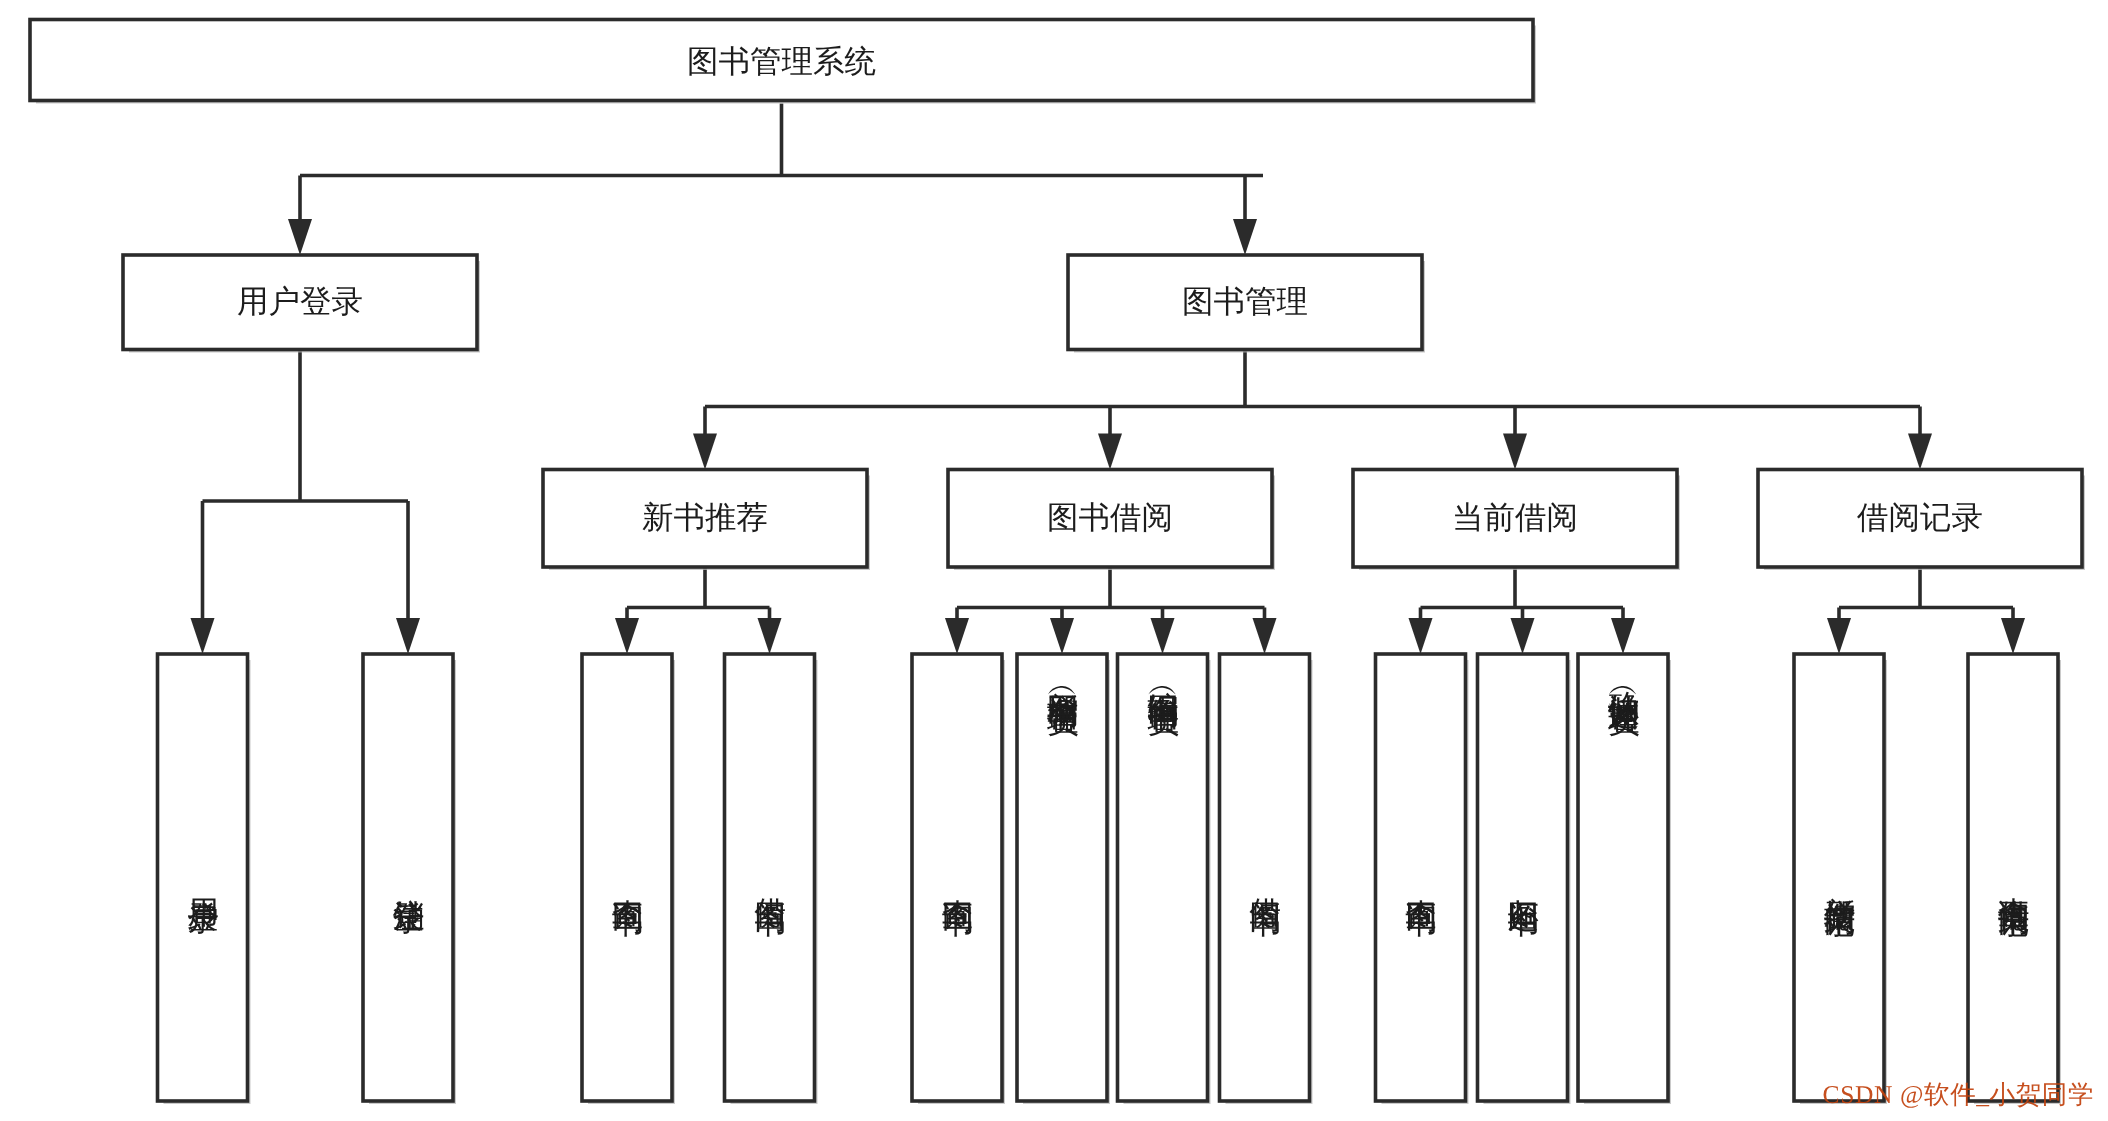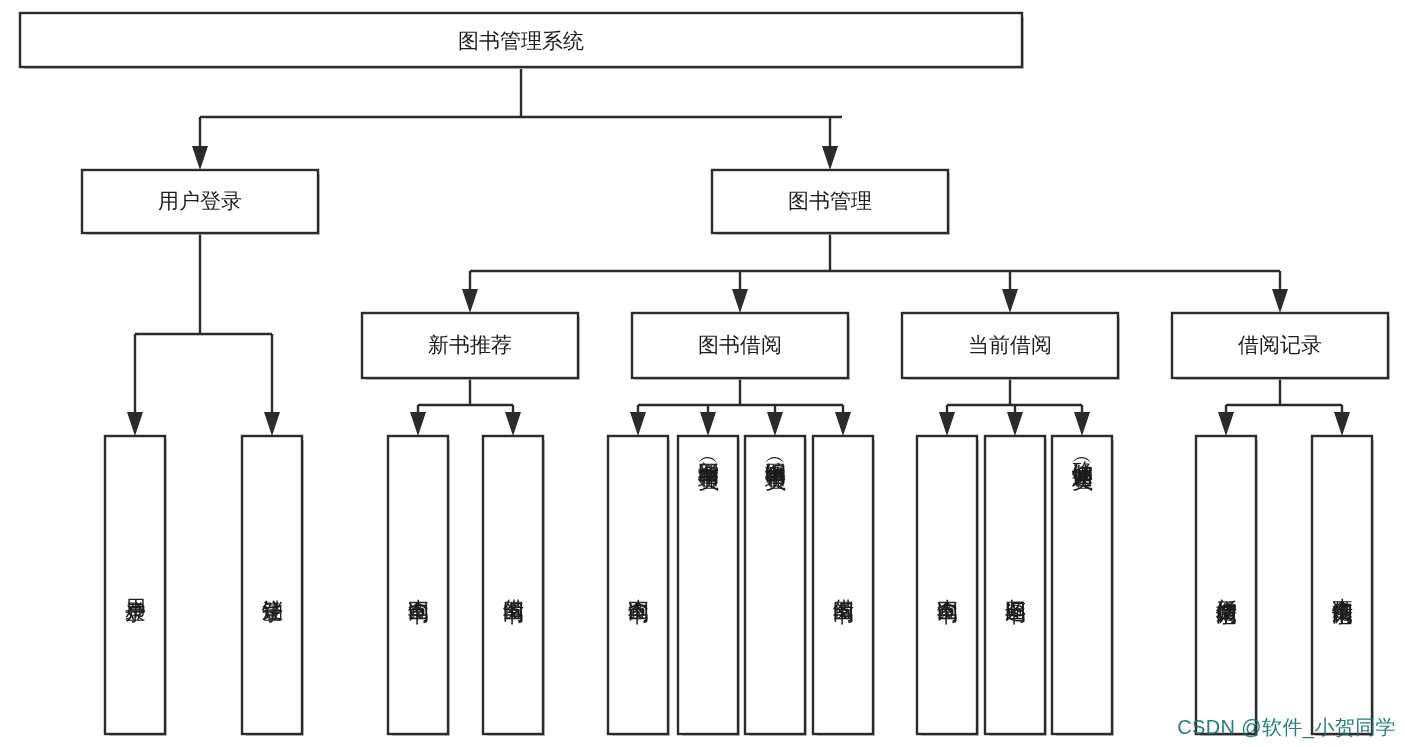--- a/index.html
+++ b/index.html
@@ -71,23 +71,23 @@
     position: absolute;
     display: flex;
     align-items: center;
     justify-content: center;
     pointer-events: none;
   }
   #watermark {
     position: absolute;
     right: 9px;
     bottom: 6px;
-    font-family: Liberation Sans, sans-serif;
-    font-size: 20px;
-    color: #0f766e;
+    font-family: Liberation Serif, serif;
+    font-size: 17px;
+    color: #c2410c;
     opacity: 0.92;
     white-space: nowrap;
     letter-spacing: 0.4px;
   }
 </style>
 </head>
 <body>
 
 <div id="diagram-root">
 

